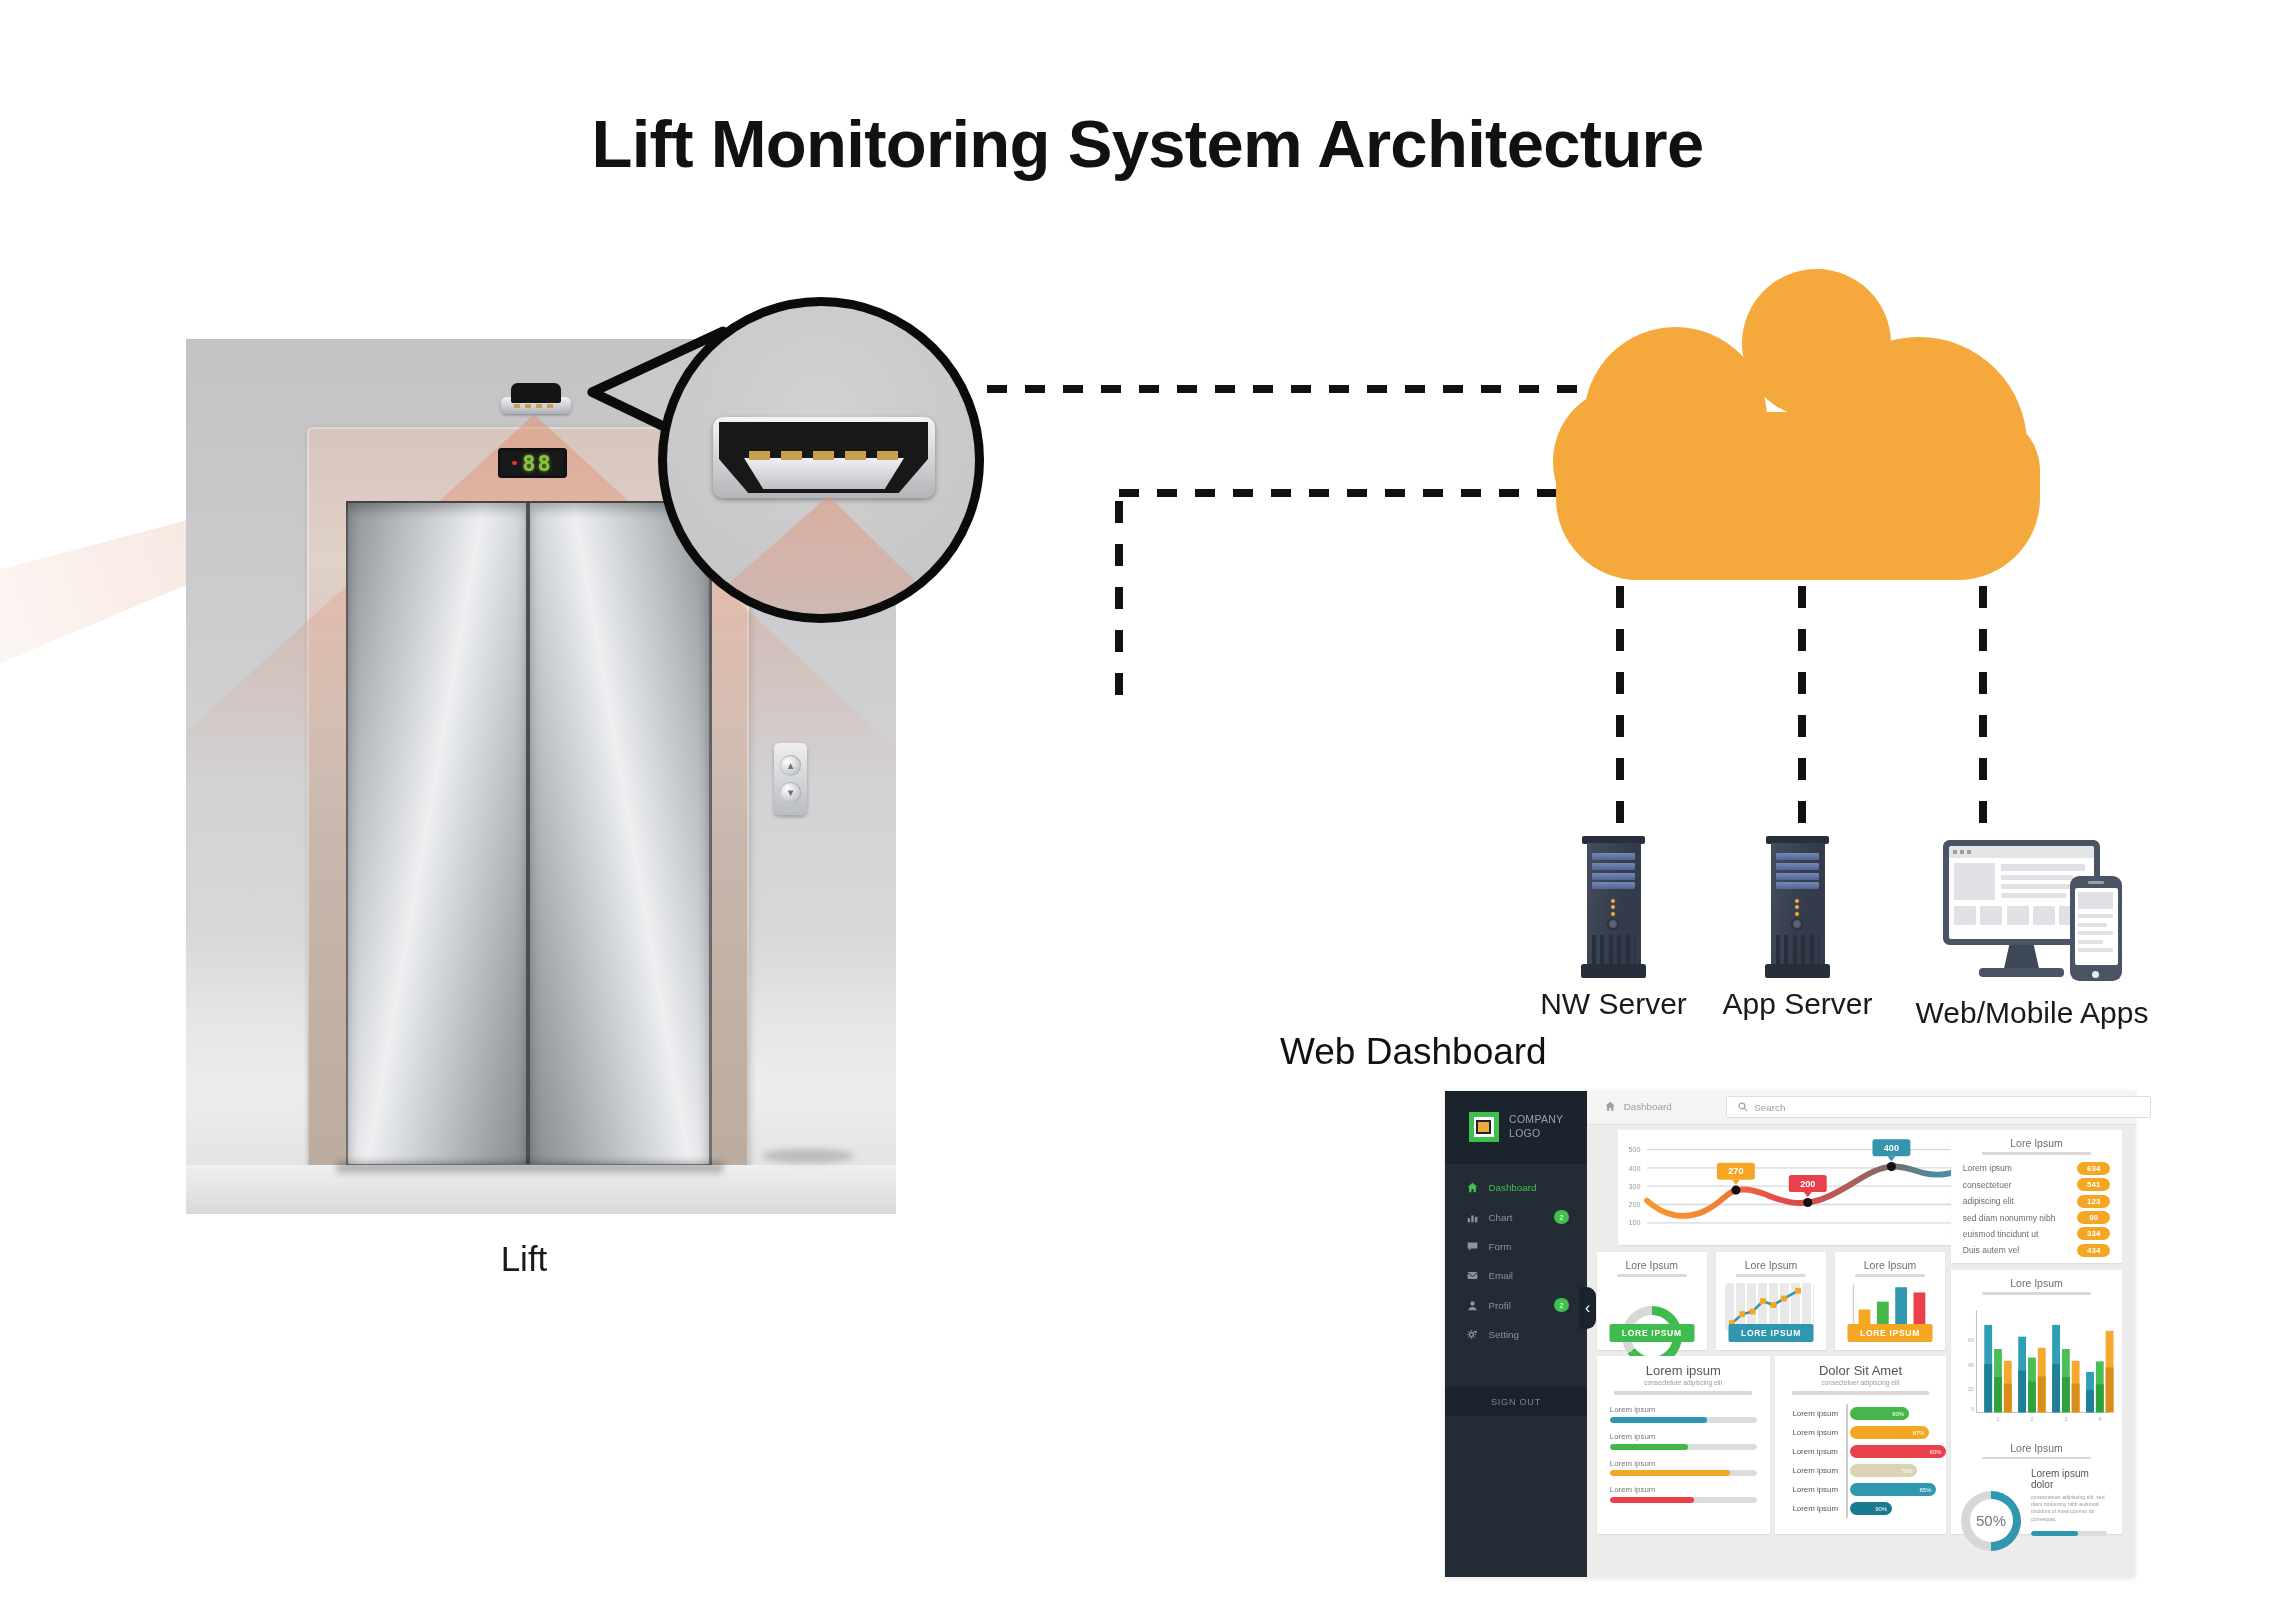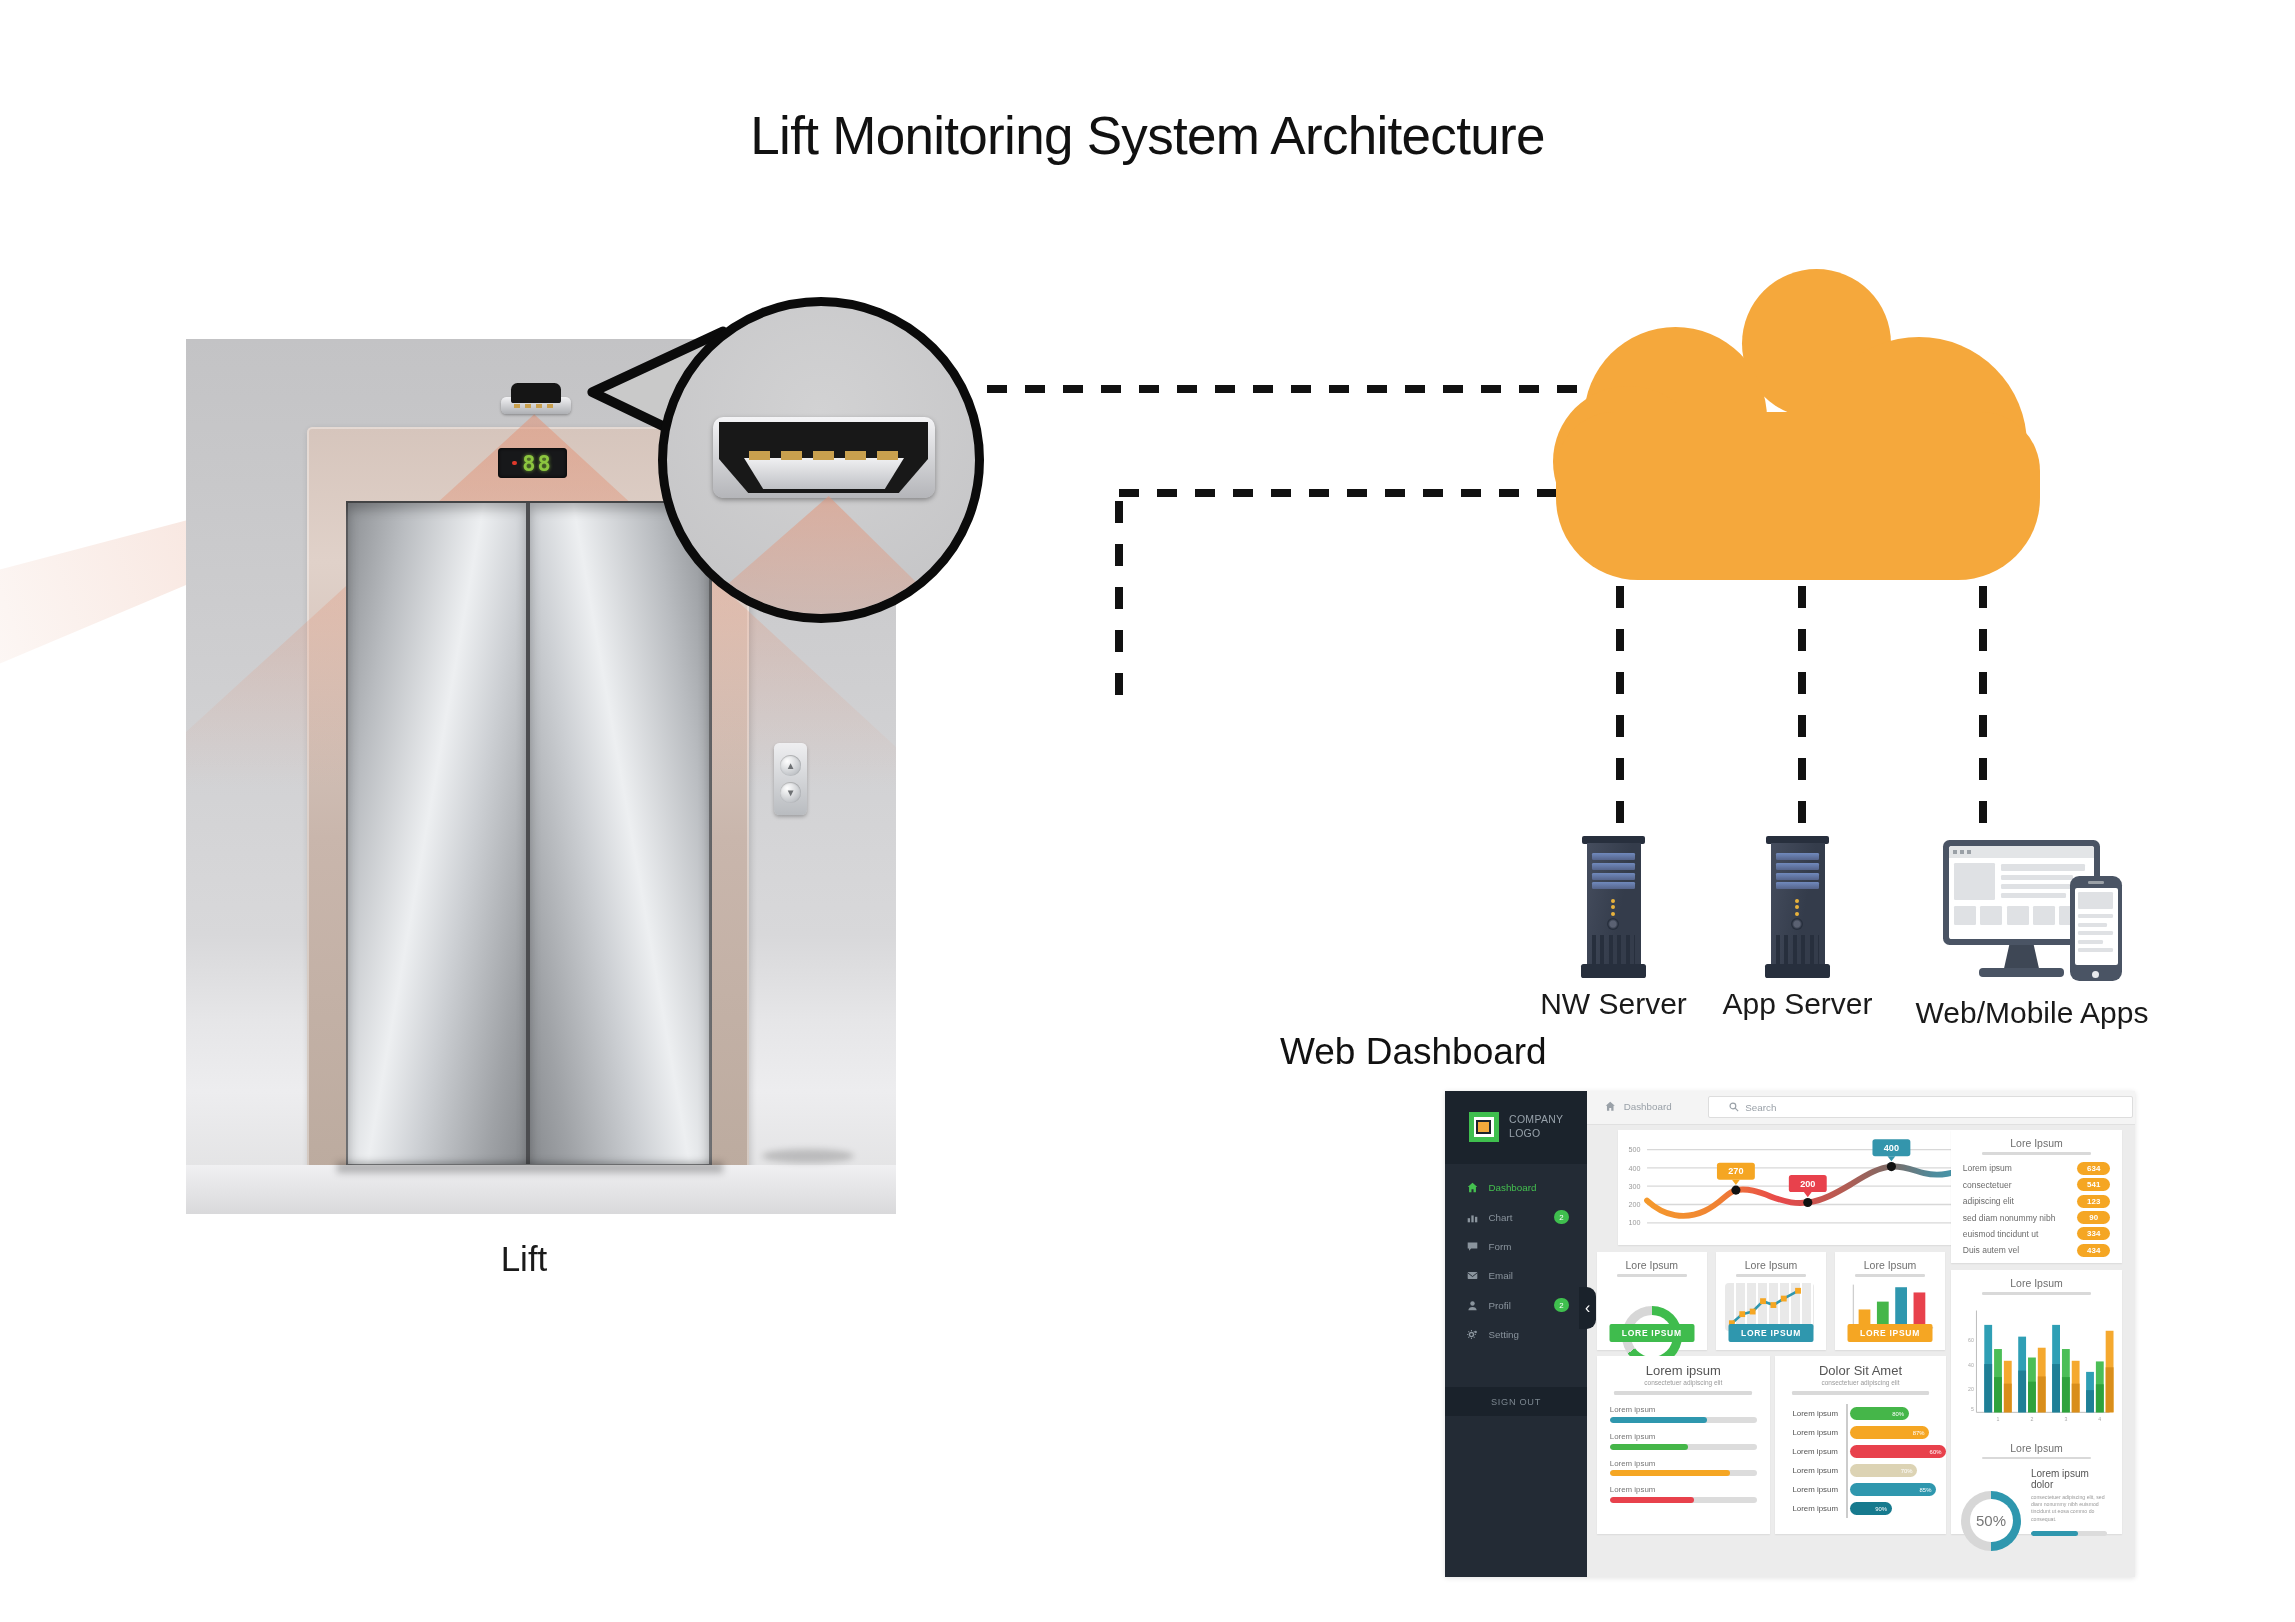--- a/index.html
+++ b/index.html
@@ -2,21 +2,21 @@
 <html style="font-size:10.5px"><head>
 <meta charset="utf-8">
 <style>
   html,body{margin:0;padding:0;background:#fff;}
   #canvas{position:relative;width:2295px;height:1623px;background:#fff;overflow:hidden;
           font-family:"Liberation Sans",sans-serif;color:#111;}
   .abs{position:absolute;}
   .ctr{text-align:center;}
 
   
-  .main-title{left:0;top:105px;width:2295px;text-align:center;font-size:53px;font-weight:400;color:#111;letter-spacing:-0.7px;}
+  .main-title{left:0;top:105px;width:2295px;text-align:center;font-size:67px;font-weight:700;color:#111;letter-spacing:-0.7px;}
 
   
   .lift-backdrop{left:186px;top:339px;width:710px;height:875px;overflow:hidden;
     background:linear-gradient(180deg,#c3c3c5 0%,#cfcfd1 40%,#d8d8da 68%,#e6e6e8 78%,#ededef 86%,#dededf 100%);}
   .beam-outside{left:0;top:393px;width:592px;height:294px;
     clip-path:polygon(100% 7%,0 60%,0 92%);
     background:linear-gradient(250deg,rgba(227,154,128,.5),rgba(235,190,170,.12));}
   .beam-inside{left:-79px;top:46px;width:851px;height:419px;
     clip-path:polygon(50.2% 7%,0 100%,100% 100%);
     background:linear-gradient(180deg,rgba(226,148,120,.55) 8%,rgba(226,148,120,.28) 55%,rgba(226,148,120,0) 96%);}
@@ -123,22 +123,22 @@
   .mi.active{color:#44C04F;}
   .badge{position:absolute;right:18.3px;width:14.4px;height:14.4px;border-radius:50%;background:#3FBF4E;color:#fff;
     font-size:7.9px;display:flex;align-items:center;justify-content:center;}
   .signout{position:absolute;left:0;top:296px;width:142px;height:29px;background:#1A222B;color:#7C8790;
     font-size:9.2px;letter-spacing:0.7px;display:flex;align-items:center;justify-content:center;cursor:pointer;}
   .chev-tab{position:absolute;left:134px;top:196px;width:17px;height:42px;background:#1A222B;border-radius:0 9.2px 9.2px 0;
     color:#fff;font-size:15.7px;display:flex;align-items:center;justify-content:center;cursor:pointer;}
   .main{position:absolute;left:142px;top:0;width:548px;height:486px;}
   .topbar{position:absolute;left:0;top:0;width:548px;height:33px;background:#F4F4F4;border-bottom:0.7px solid #e0e0e0;}
   .crumb{position:absolute;left:18.3px;top:9.8px;display:flex;align-items:center;gap:7.9px;color:#9AA1A8;font-size:9.8px;cursor:pointer;}
-  .searchbox{position:absolute;left:121px;top:5.2px;width:425px;height:22px;background:#fff;border:0.7px solid #ddd;border-radius:2px;
-    display:flex;align-items:center;gap:6.5px;padding-left:20px;box-sizing:border-box;color:#9aa1a8;font-size:9.8px;cursor:text;}
+  .searchbox{position:absolute;left:139px;top:5.2px;width:425px;height:22px;background:#fff;border:0.7px solid #ddd;border-radius:2px;
+    display:flex;align-items:center;gap:6.5px;padding-left:11px;box-sizing:border-box;color:#9aa1a8;font-size:9.8px;cursor:text;}
   .card{position:absolute;background:#fff;box-shadow:0 0.7px 1.3px rgba(0,0,0,.08);}
   .card-title{font-size:10.5px;color:#6f6f6f;text-align:center;margin-top:6.5px;}
   .card-divider{width:64%;height:2.6px;background:#d9d9d9;border-radius:1.3px;margin:3.9px auto 0;}
   .pill-btn{position:absolute;left:50%;transform:translateX(-50%);bottom:7.9px;width:85px;height:17.7px;border-radius:2px;border:none;
     color:#fff;font-size:8.5px;font-weight:bold;letter-spacing:0.7px;font-family:"Liberation Sans",sans-serif;cursor:pointer;}
   .donut{position:relative;border-radius:50%;}
   .donut .hole{position:absolute;border-radius:50%;background:#fff;display:flex;align-items:center;justify-content:center;color:#777;}
   .mini-panel{position:absolute;left:9.2px;top:31px;width:89px;height:48px;border-radius:3.9px;background:#E9E9E9;
     background-image:repeating-linear-gradient(90deg,transparent 0 9.2px,#fff 9.2px 11px);}
   .lrow{display:flex;align-items:center;justify-content:space-between;height:16.4px;padding:0 11.8px;}

